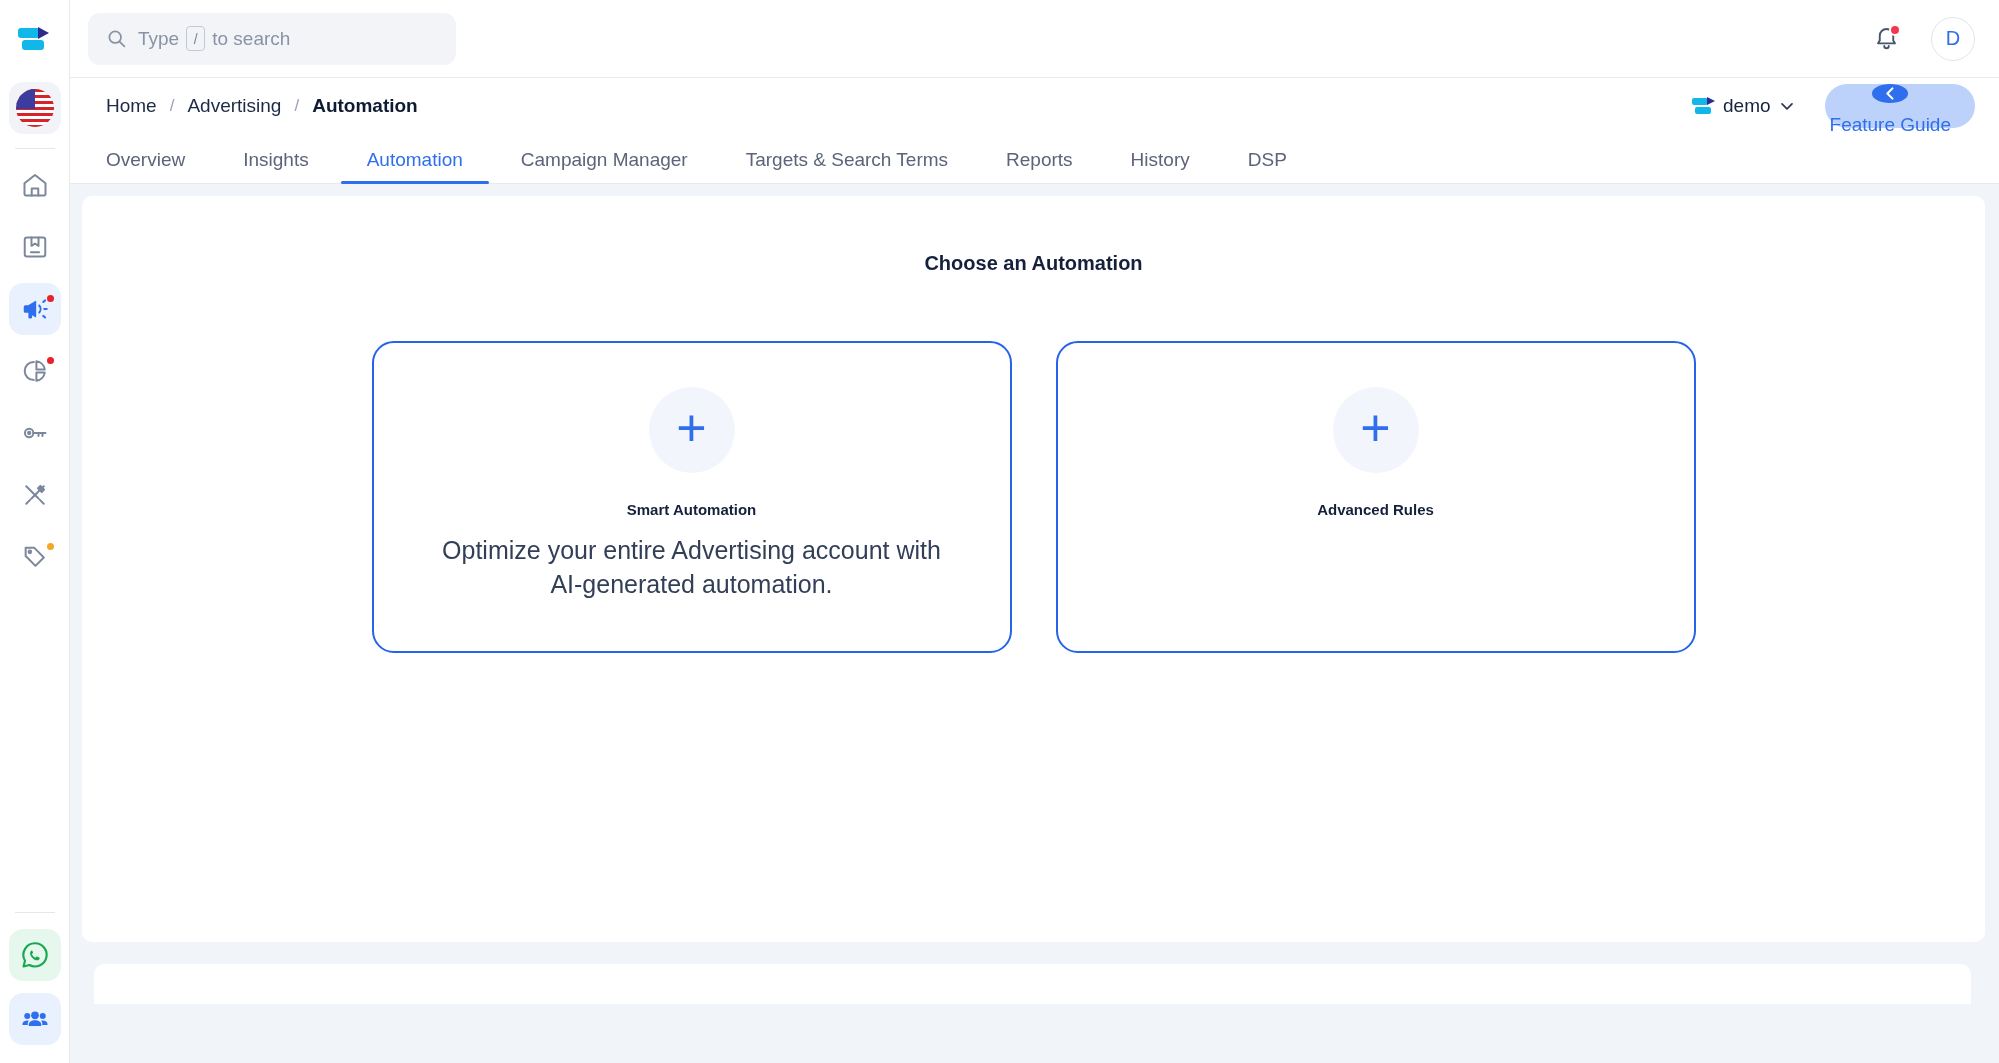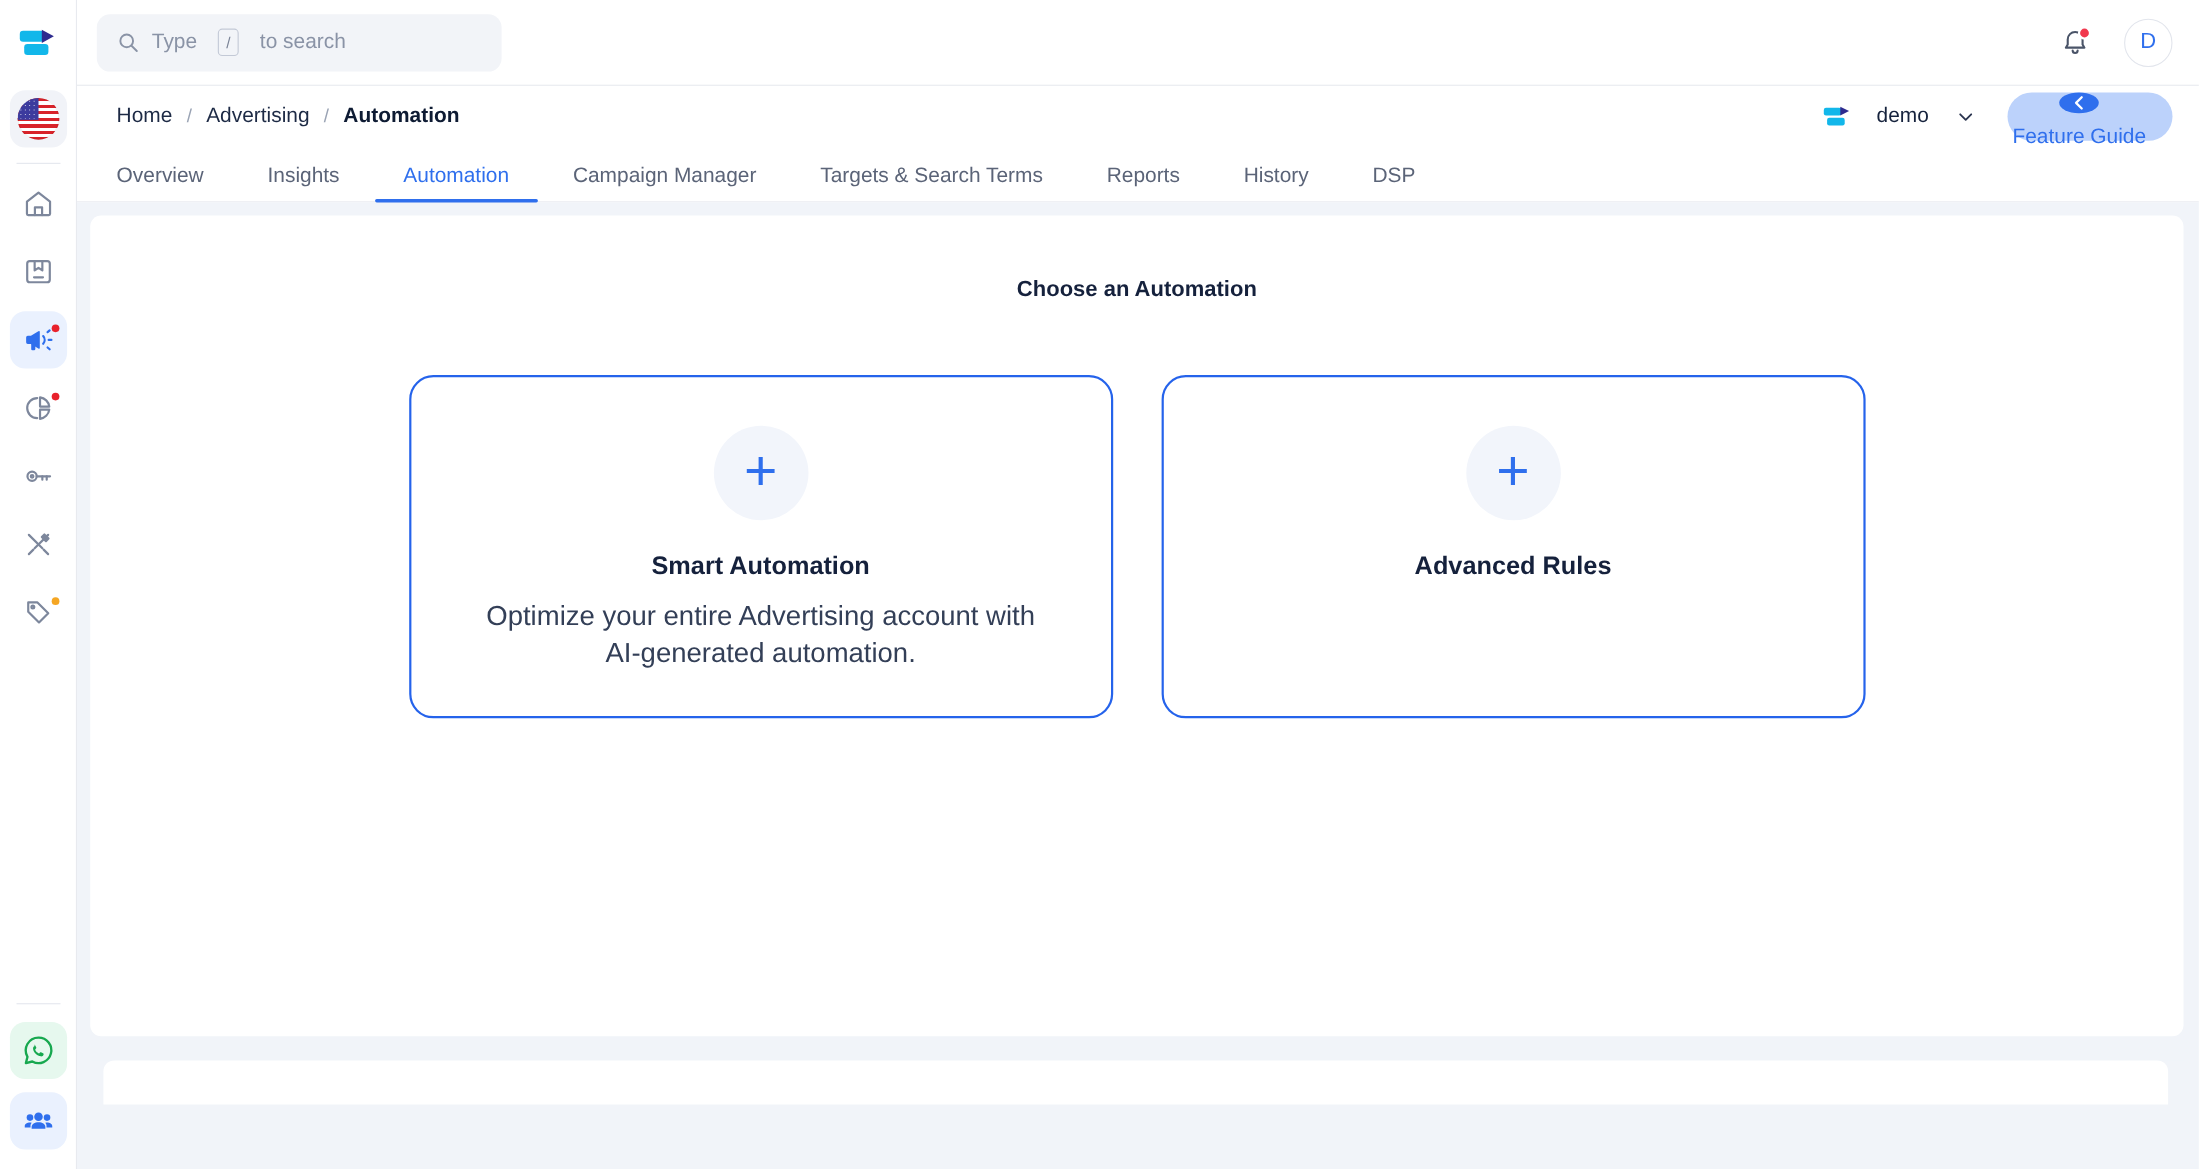--- a/index.html
+++ b/index.html
@@ -78,21 +78,21 @@
   .main { flex:1; height:1063px; display:flex; flex-direction:column; min-width:0; background:#fff; position:relative; }
 
   .topbar {
     height: 78px; border-bottom:1px solid #e8eaef;
     display:flex; align-items:center; padding: 0 24px 0 18px; flex:0 0 78px; background:#fff;
   }
   .search-box {
     width: 368px; height: 52px; background:#f2f4f8; border-radius: 12px;
     display:flex; align-items:center; padding: 0 18px; gap: 11px;
   }
-  .search-ph { display:flex; align-items:center; gap:19px; color:#8a93a6; font-size:19px; }
+  .search-ph { display:flex; align-items:center; gap:7px; color:#8a93a6; font-size:19px; }
   .slash-key {
     display:inline-flex; align-items:center; justify-content:center;
     width:19px; height:25px; border:1px solid #c3c9d6; border-radius:4px;
     font-size:14px; color:#7b8497; line-height:1;
   }
   .topbar-right { margin-left:auto; display:flex; align-items:center; gap: 30px; }
   .bell { position:relative; width:30px; height:30px; display:flex; align-items:center; justify-content:center; }
   .bell .bdot { position:absolute; top:0px; right:0px; width:12px; height:12px; border-radius:50%; background:#f1384e; border:2px solid #fff; }
   .avatar {
     width:44px; height:44px; border-radius:50%; border:1px solid #e2e5ec;
@@ -103,21 +103,21 @@
   .crumbbar {
     height: 56px; display:flex; align-items:center; padding: 0 24px 0 36px; flex:0 0 56px;
     position:relative;
   }
   .crumbs { display:flex; align-items:center; gap:13px; font-size:19px; }
   .crumb { color:#1d2a45; }
   .crumb.cur { font-weight:700; color:#0e1b33; }
   .crumb-sep { color:#9aa3b4; font-size:17px; }
 
   .crumb-right { margin-left:auto; display:flex; align-items:center; gap: 28px; }
-  .acct { display:flex; align-items:center; gap: 23px; }
+  .acct { display:flex; align-items:center; gap: 6px; }
   .acct-logo { width: 25px; height: 19px; position:relative; }
   .acct-logo .b1 { position:absolute; left:0; top:1px; width:16px; height:7px; background:#12b7ea; border-radius:2px; }
   .acct-logo .b2 { position:absolute; left:3px; top:10px; width:16px; height:7px; background:#12b7ea; border-radius:2px; }
   .acct-logo .t  { position:absolute; left:15px; top:0px; width:0; height:0;
       border-top:4px solid transparent; border-bottom:4px solid transparent; border-left:8px solid #2e2b8f; }
   .acct-name { font-size:19px; color:#16233d; }
   .chev-down { color:#2b3550; }
 
   .fg-pill {
     display:flex; align-items:center; gap:11px;
@@ -153,21 +153,21 @@
   .card {
     width: 640px; height: 312px; border: 2px solid #2563eb; border-radius: 22px;
     background:#fff; display:flex; flex-direction:column; align-items:center;
     padding: 44px 50px 0;
   }
   .plus-circle {
     width: 86px; height: 86px; border-radius:50%; background:#f2f5fb;
     display:flex; align-items:center; justify-content:center;
   }
   .plus-sign { font-size:52px; color:#2f6fed; line-height:1; font-weight:300; margin-top:-4px; }
-  .card-title { margin-top: 28px; font-size:23px; font-weight:700; color:#15213c; }
+  .card-title { margin-top: 28px; font-size:15px; font-weight:700; color:#15213c; }
   .card-desc { margin-top: 16px; font-size:25px; color:#333f57; text-align:center; line-height:1.35; }
 
   .bottom-strip { height: 22px; background:#f1f4f9; }
   .bottom-panel { height: 40px; background:#fff; border-radius:10px 10px 0 0; margin: 0 14px 0 12px; }
 
   
   .chat-widget {
     position:absolute; right: 6px; bottom: 0px;
     width: 96px; height: 92px; background:#4ad0a8; border-radius: 12px 12px 0 0;
     display:flex; flex-direction:column; align-items:center; justify-content:center;

